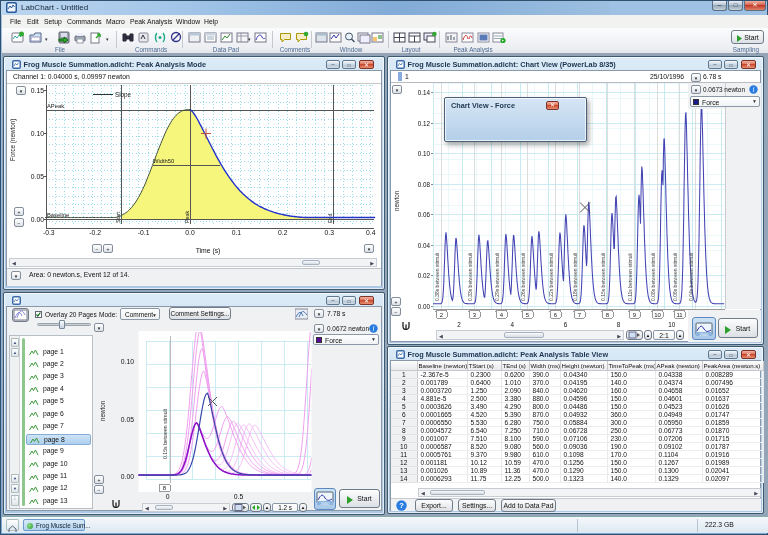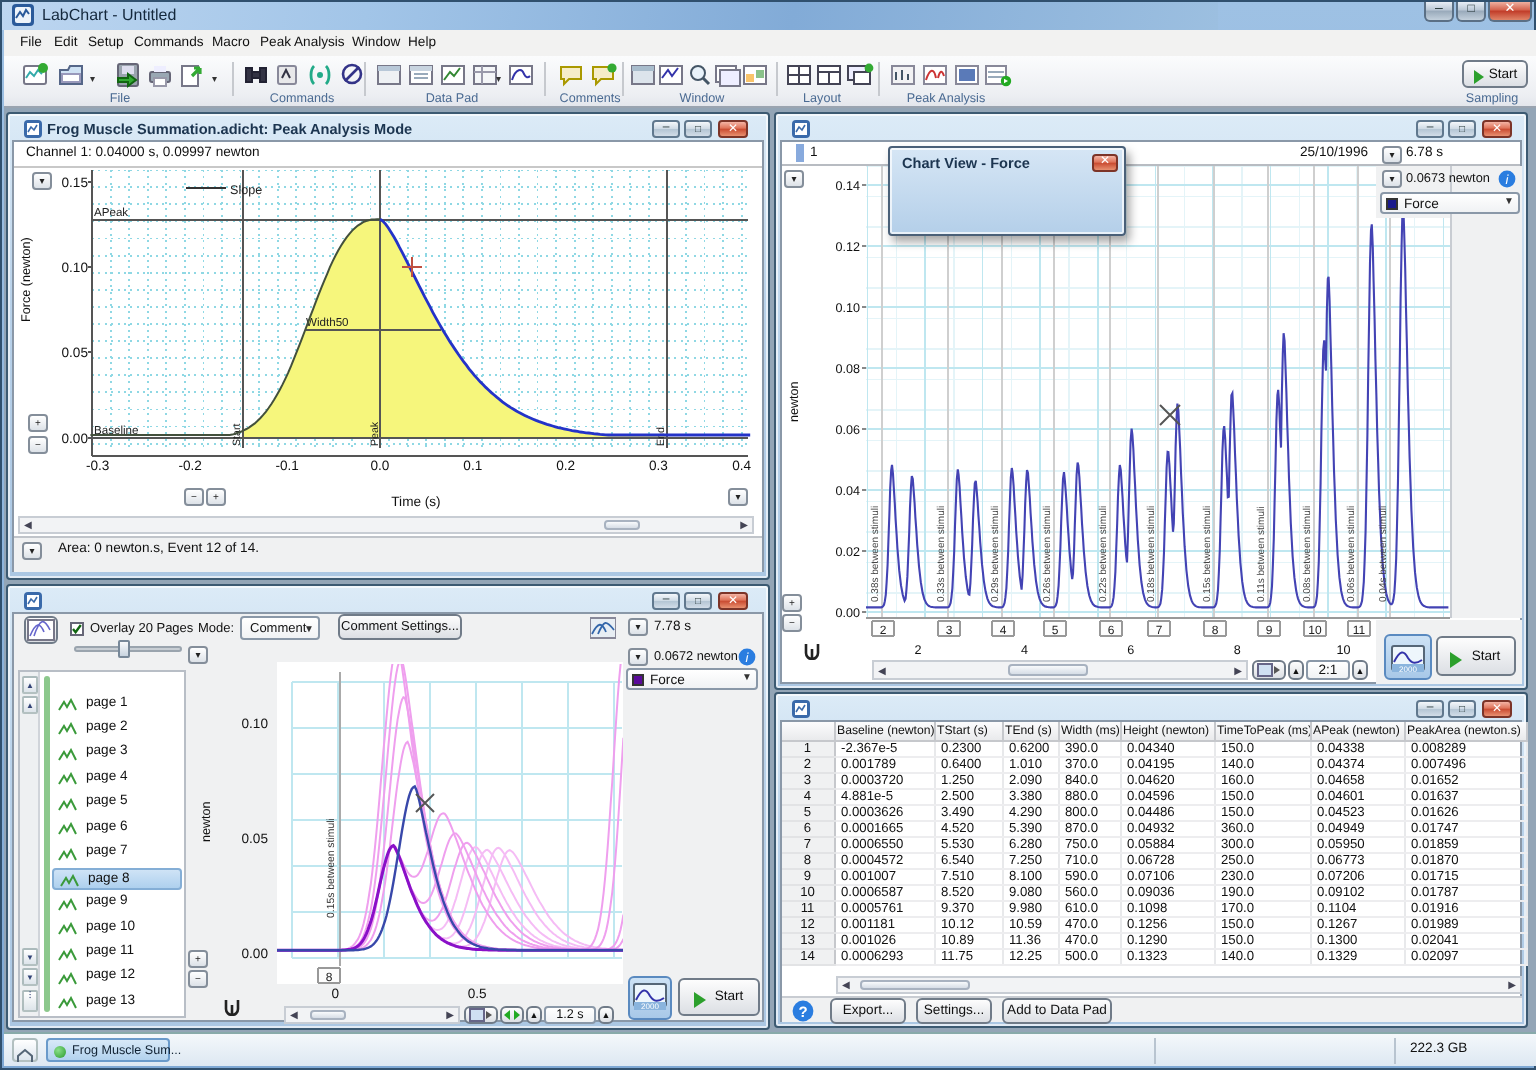--- a/index.html
+++ b/index.html
@@ -334,20 +334,21 @@
       <div class="abs" style="left:3.0px;top:211.0px;width:374px;height:18px;background:#f0f1f2;border-top:1px solid #c0c4ca;"></div>
       <div class="tb9" style="left:7.0px;top:214.0px;">▾</div>
       <div class="abs" style="left:25.0px;top:214.0px;font-size:6.8px;color:#111;">Area: 0 newton.s, Event 12 of 14.</div>
     </div>
     <div class="win" style="left:386px;top:55px;width:377px;height:289px">
       <svg class="abs" style="left:7.5px;top:3px" width="9" height="9">
         <rect width="9" height="9" rx="2" fill="#3a6aaa"></rect>
         <rect x="1.5" y="1.5" width="6" height="6" fill="#fff"></rect>
         <path d="M2 6 l1.5-2.5 1.5 1.5 1.5-2.5" stroke="#3a6aaa" stroke-width=".8" fill="none"></path>
       </svg>
+      <span class="wtt" style="left:19.5px;top:3px">Frog Muscle Summation.adicht: Chart View (PowerLab 8/35)</span>
       <div class="wbm" style="left:320px;top:3px">
         <div class="glyph" style="font-size:6px;top:-1px">–</div>
       </div>
       <div class="wbm" style="left:336px;top:3px">
         <div class="glyph" style="font-size:5px;top:0px">□</div>
       </div>
       <div class="wbc" style="left:353px;top:3px">
         <div class="glyph" style="color:#fff;font-size:6px;top:-0.5px">✕</div>
       </div>
       <div class="abs" style="left:2.0px;top:13.0px;width:371px;height:272px;background:#fff;border:1px solid #8a98a8;"></div>
@@ -522,21 +523,21 @@
       <div class="abs" style="left:304.0px;top:260.0px;width:24px;height:23px;border:1px solid #5a8ac0;border-radius:3px;background:linear-gradient(#cde2f5,#a8c8e8);"><svg width="22" height="24">
           <rect x="3" y="5" width="16" height="12" rx="1" fill="#eef6fc" stroke="#567"></rect>
           <path d="M4 13 c3-6 5-6 7-2 2 3 4 3 7 1" stroke="#33a" fill="none"></path>
           <rect x="3" y="14" width="16" height="4" fill="#8ab4dd"></rect>
           <text x="11" y="18" font-size="4" fill="#fff" text-anchor="middle">2000</text>
         </svg></div>
       <div class="btn" style="left:330.0px;top:261.0px;width:40px;height:20px;line-height:19px;"><svg class="abs" style="left:5px;top:6.5px" width="8" height="8">
           <path d="M1 0 L7 4 L1 8z" fill="#2ca02c"></path>
         </svg><span style="margin-left:10px">Start</span></div>
     </div>
-    <div class="abs" style="left:443px;top:72px;width:119px;height:45px;border:1px solid #4a6078;border-radius:2px;background:linear-gradient(#d6e6f5,#b4cfe9);box-shadow:2px 3px 5px rgba(0,0,0,0.35), inset 0 0 0 1px rgba(255,255,255,.7);">
+    <div class="abs" style="left:443px;top:96px;width:143px;height:45px;border:1px solid #4a6078;border-radius:2px;background:linear-gradient(#d6e6f5,#b4cfe9);box-shadow:2px 3px 5px rgba(0,0,0,0.35), inset 0 0 0 1px rgba(255,255,255,.7);">
       <span class="abs" style="left:6px;top:2.5px;font-size:7.3px;font-weight:bold;color:#1c3550">Chart View - Force</span>
       <div class="wbc" style="left:101px;top:2.5px;width:13px;height:9px;">
         <div class="glyph" style="color:#fff;font-size:6px;top:-0.5px">✕</div>
       </div>
     </div>
     <div class="win" style="left:2px;top:291px;width:382px;height:223px">
       <svg class="abs" style="left:7.5px;top:3px" width="9" height="9">
         <rect width="9" height="9" rx="2" fill="#3a6aaa"></rect>
         <rect x="1.5" y="1.5" width="6" height="6" fill="#fff"></rect>
         <path d="M2 6 l1.5-2.5 1.5 1.5 1.5-2.5" stroke="#3a6aaa" stroke-width=".8" fill="none"></path>
@@ -755,20 +756,21 @@
       <div class="btn" style="left:335.0px;top:196.0px;width:41px;height:19px;line-height:18px;"><svg class="abs" style="left:6px;top:5.5px" width="8" height="8">
           <path d="M1 0 L7 4 L1 8z" fill="#2ca02c"></path>
         </svg><span style="margin-left:10px">Start</span></div>
     </div>
     <div class="win" style="left:386px;top:345px;width:377px;height:168px">
       <svg class="abs" style="left:7.5px;top:3px" width="9" height="9">
         <rect width="9" height="9" rx="2" fill="#3a6aaa"></rect>
         <rect x="1.5" y="1.5" width="6" height="6" fill="#fff"></rect>
         <path d="M2 6 l1.5-2.5 1.5 1.5 1.5-2.5" stroke="#3a6aaa" stroke-width=".8" fill="none"></path>
       </svg>
+      <span class="wtt" style="left:19.5px;top:3px">Frog Muscle Summation.adicht: Peak Analysis Table View</span>
       <div class="wbm" style="left:320px;top:3px">
         <div class="glyph" style="font-size:6px;top:-1px">–</div>
       </div>
       <div class="wbm" style="left:336px;top:3px">
         <div class="glyph" style="font-size:5px;top:0px">□</div>
       </div>
       <div class="wbc" style="left:353px;top:3px">
         <div class="glyph" style="color:#fff;font-size:6px;top:-0.5px">✕</div>
       </div>
       <div class="abs" style="left:2.0px;top:13.0px;width:371px;height:151px;background:#fff;border:1px solid #8a98a8;"></div>

